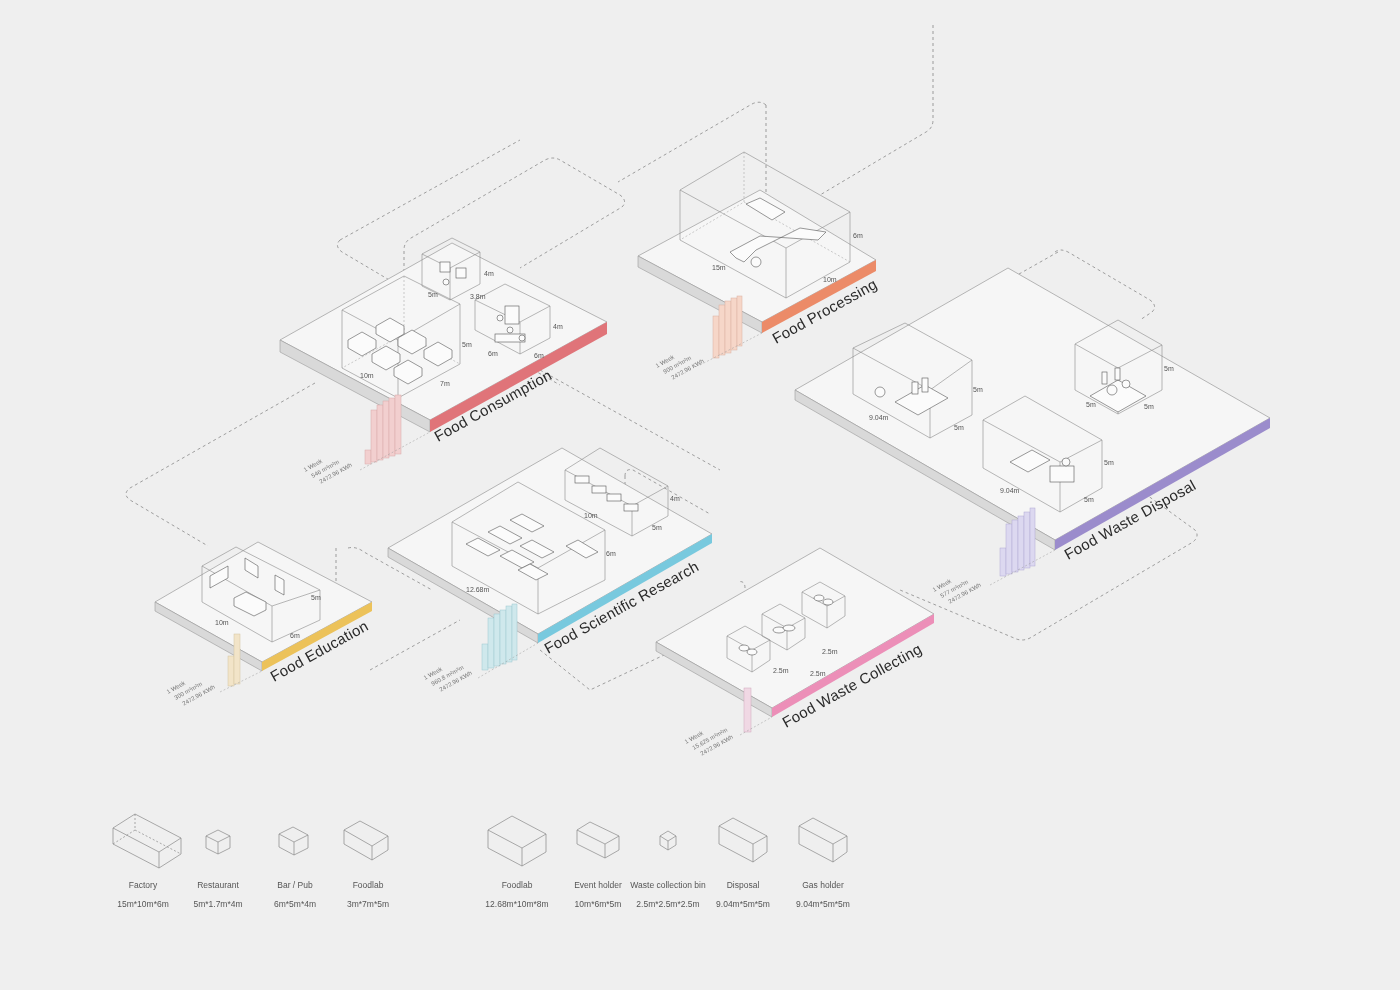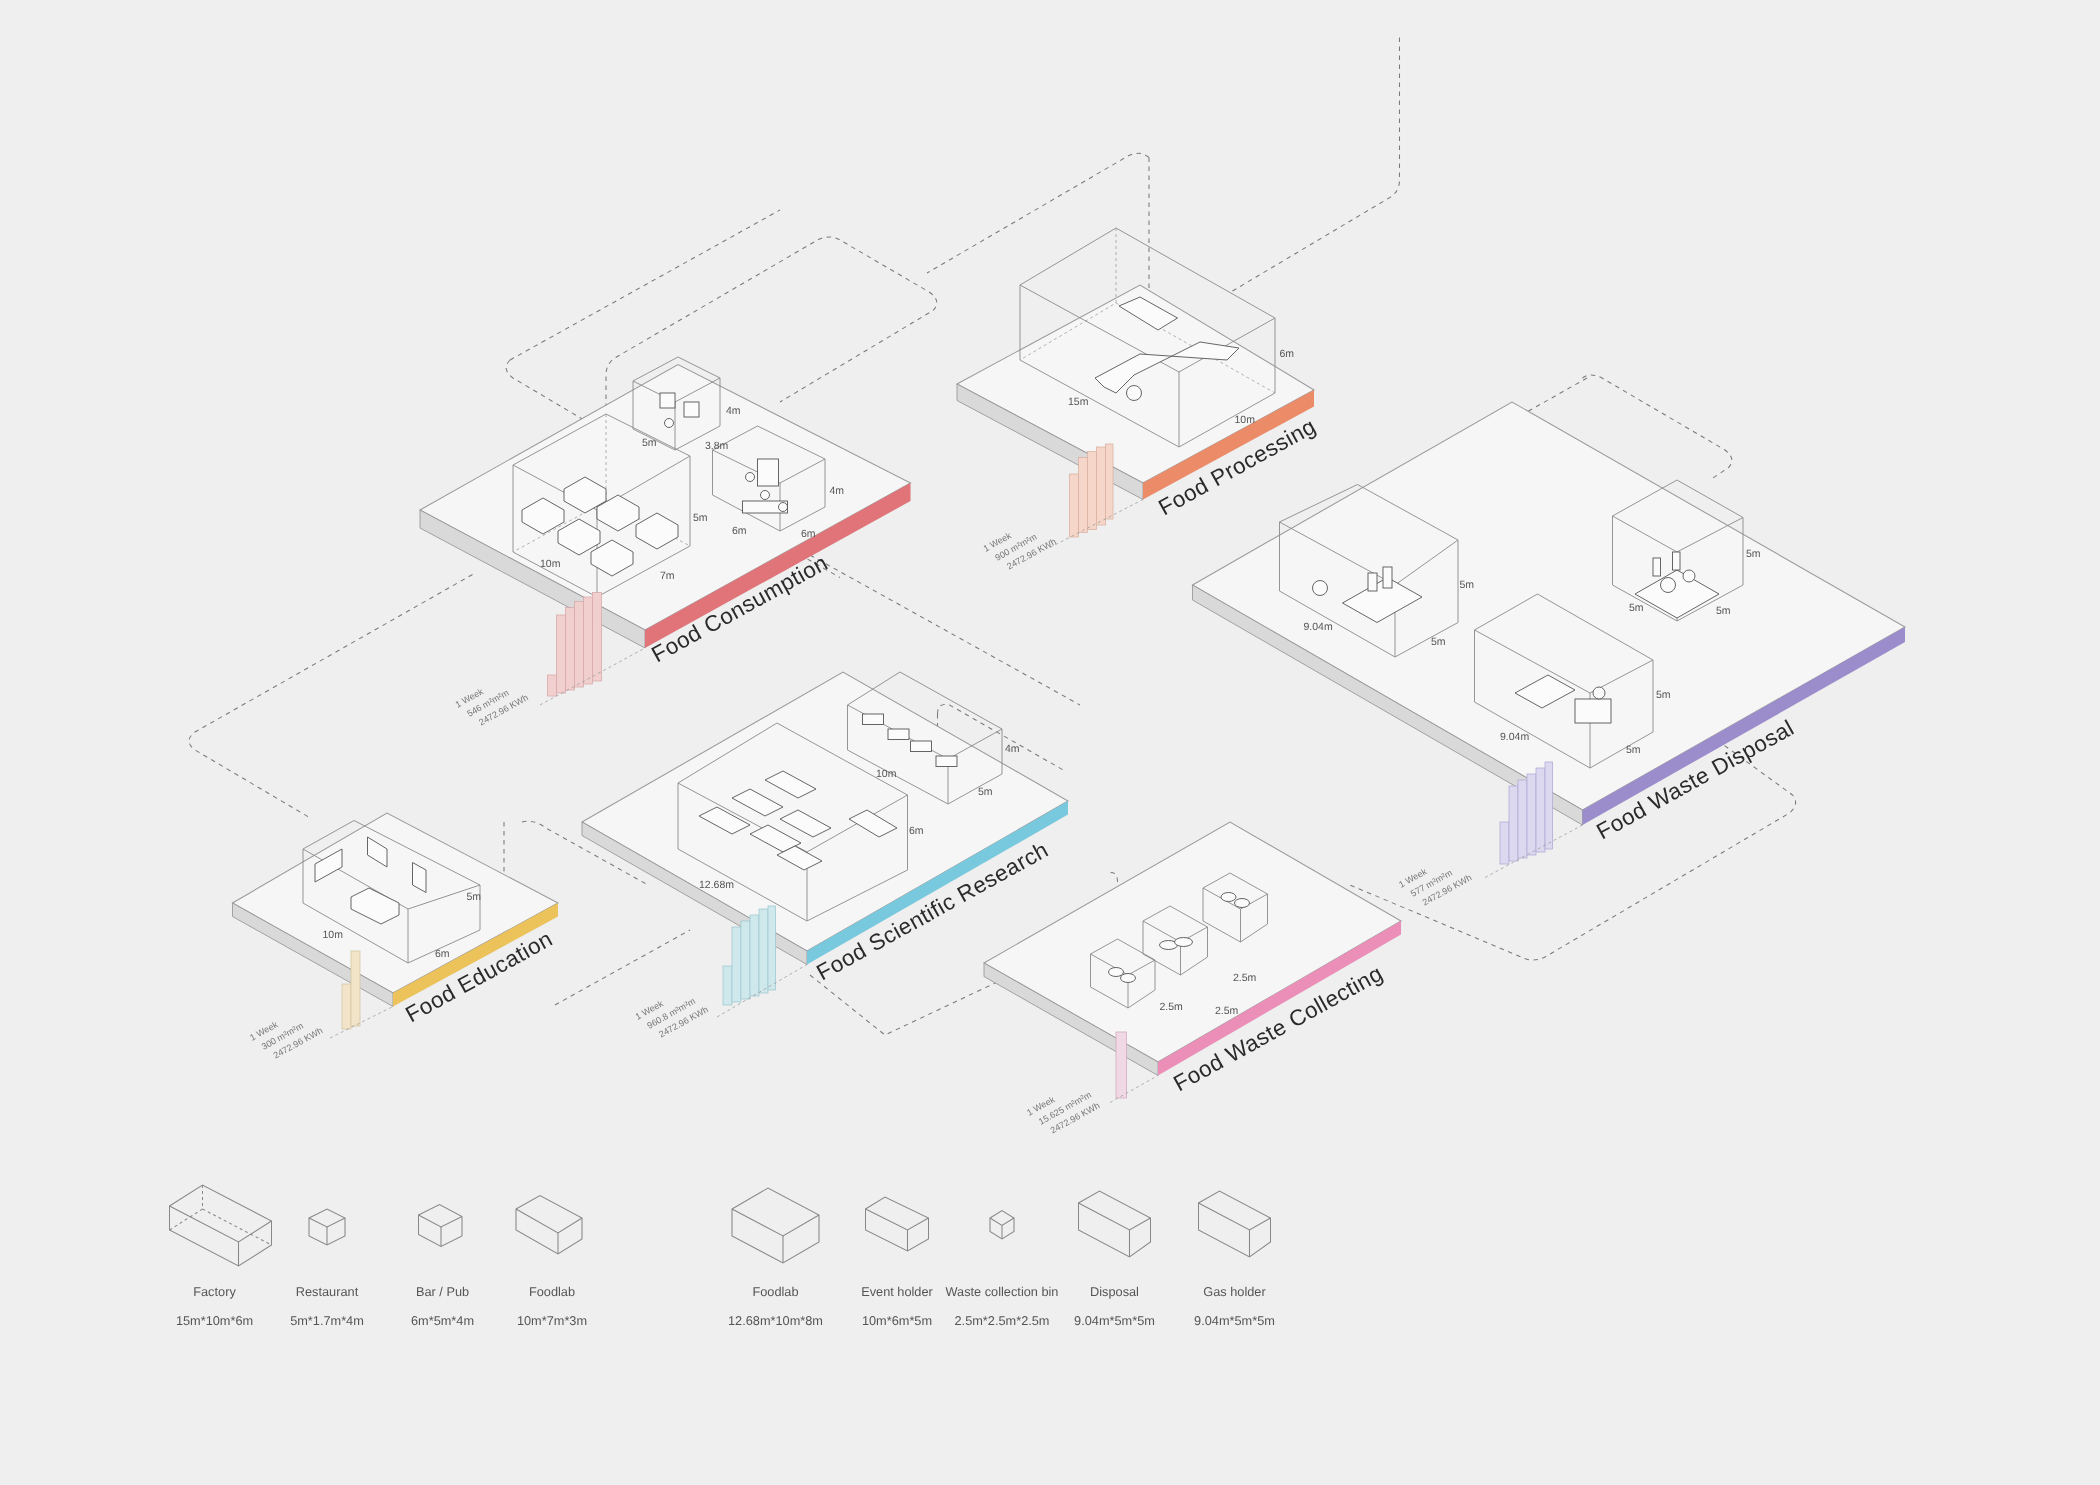--- a/index.html
+++ b/index.html
@@ -2,21 +2,21 @@
 <html><head>
 <meta charset="utf-8">
 <style>
   html, body { margin:0; padding:0; background:#efefef; }
   body { width:1400px; height:990px; position:relative; overflow:hidden; font-family:"Liberation Sans", sans-serif; }
   #stage { position:absolute; left:0; top:0; width:1400px; height:990px; }
   svg text { font-family:"Liberation Sans", sans-serif; }
   .zone-title { font-size:15px; fill:#2a2a2a; letter-spacing:0.3px; }
   .dim { font-size:7px; fill:#555; }
   .stat { font-size:6px; fill:#777; }
-  .legend { position:absolute; left:0; top:776px; width:1168px; height:140px; }
+  .legend { position:absolute; left:0; top:800px; width:1168px; height:140px; }
   .legend-item { position:absolute; top:0; width:110px; text-align:center; }
   .legend-item svg { display:block; margin:0 auto; }
   .legend-name { position:absolute; left:0; right:0; top:80px; font-size:8.5px; color:#555; white-space:nowrap; }
   .legend-size { position:absolute; left:0; right:0; top:99px; font-size:8.5px; color:#555; white-space:nowrap; }
 </style>
 </head>
 <body>
 
 <div id="stage">
 <svg width="1400" height="820" viewBox="0 0 1400 820">
@@ -368,21 +368,21 @@
   </div>
   <div class="legend-item" style="left:313px">
     <svg width="56" height="70">
         <g fill="none" stroke="#888" stroke-width="0.7">
           <polygon points="4,30 20,21 48,36 48,50 32,60 4,44"></polygon>
           <polyline points="4,30 32,46 48,36"></polyline>
           <line x1="32" y1="46" x2="32" y2="60"></line>
         </g>
       </svg>
     <div class="legend-name">Foodlab</div>
-      <div class="legend-size">10m*7m*3m</div>
+      <div class="legend-size">3m*7m*5m</div>
   </div>
   <div class="legend-item" style="left:462px">
     <svg width="66" height="70">
         <g fill="none" stroke="#888" stroke-width="0.7">
           <polygon points="4,30 28,16 62,34 62,52 38,66 4,48"></polygon>
           <polyline points="4,30 38,48 62,34"></polyline>
           <line x1="38" y1="48" x2="38" y2="66"></line>
         </g>
       </svg>
     <div class="legend-name">Foodlab</div>

